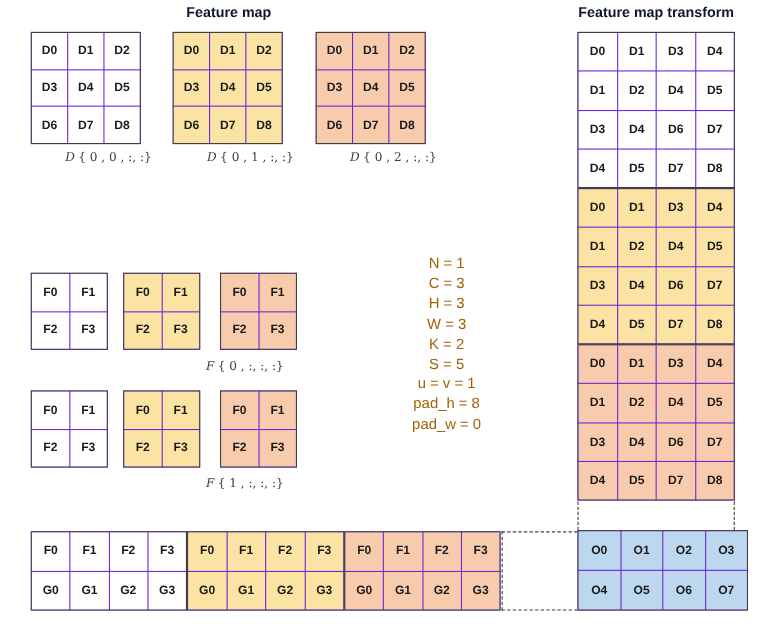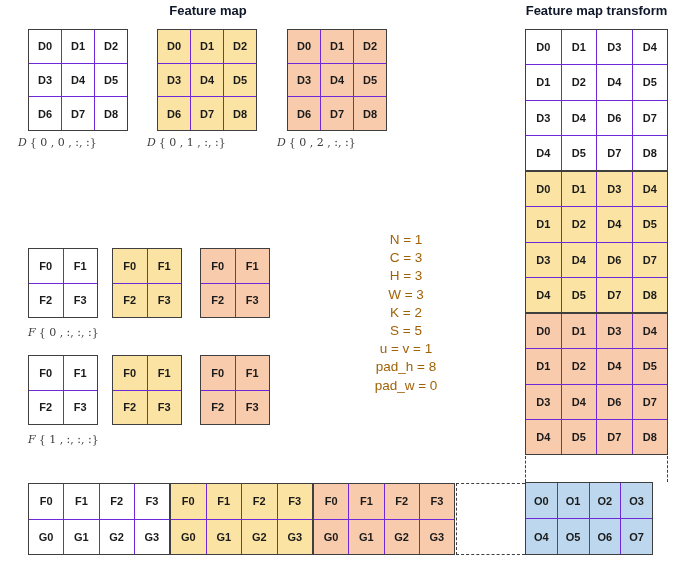--- a/index.html
+++ b/index.html
@@ -22,21 +22,21 @@
   .c-white .cell{background:#ffffff;}
   .c-yellow .cell{background:#fae3a3;}
   .c-pink  .cell{background:#f8cbad;}
   .c-blue  .cell{background:#bdd7ee;}
   .cols3{grid-template-columns:repeat(3,1fr);grid-template-rows:repeat(3,1fr);}
   .cols2{grid-template-columns:repeat(2,1fr);grid-template-rows:repeat(2,1fr);}
   .cols4r4{grid-template-columns:repeat(4,1fr);grid-template-rows:repeat(4,1fr);}
   .cols4r2{grid-template-columns:repeat(4,1fr);grid-template-rows:repeat(2,1fr);}
   .mathlabel{
     position:absolute;font-family:"DejaVu Serif",serif;font-size:11px;
-    color:#3c3c3c;text-align:left;white-space:nowrap;
+    color:#3c3c3c;text-align:right;white-space:nowrap;
   }
   .mathlabel .letter{font-style:italic;margin-right:3px;}
   .params{
     position:absolute;font-size:13.5px;color:#a16207;text-align:center;
     line-height:18.2px;
   }
   .dash-connector{
     position:absolute;box-sizing:border-box;
     border-left:1.5px dashed #3f3f3f;border-right:1.5px dashed #3f3f3f;
   }
@@ -206,21 +206,21 @@
       <div class="cell">D6</div>
       <div class="cell">D7</div>
       <div class="cell">D4</div>
       <div class="cell">D5</div>
       <div class="cell">D7</div>
       <div class="cell">D8</div>
     </div>
 
   <div class="dash-connector" style="left:525px;top:456px;width:143px;height:26px;"></div>
 
-  <div class="grid cols4r2 c-blue" style="left:525px;top:482px;width:128px;height:73px;">
+  <div class="grid cols4r2 c-blue" style="left:525px;top:482px;width:155px;height:73px;">
       <div class="cell">O0</div>
       <div class="cell">O1</div>
       <div class="cell">O2</div>
       <div class="cell">O3</div>
       <div class="cell">O4</div>
       <div class="cell">O5</div>
       <div class="cell">O6</div>
       <div class="cell">O7</div>
     </div>
 

